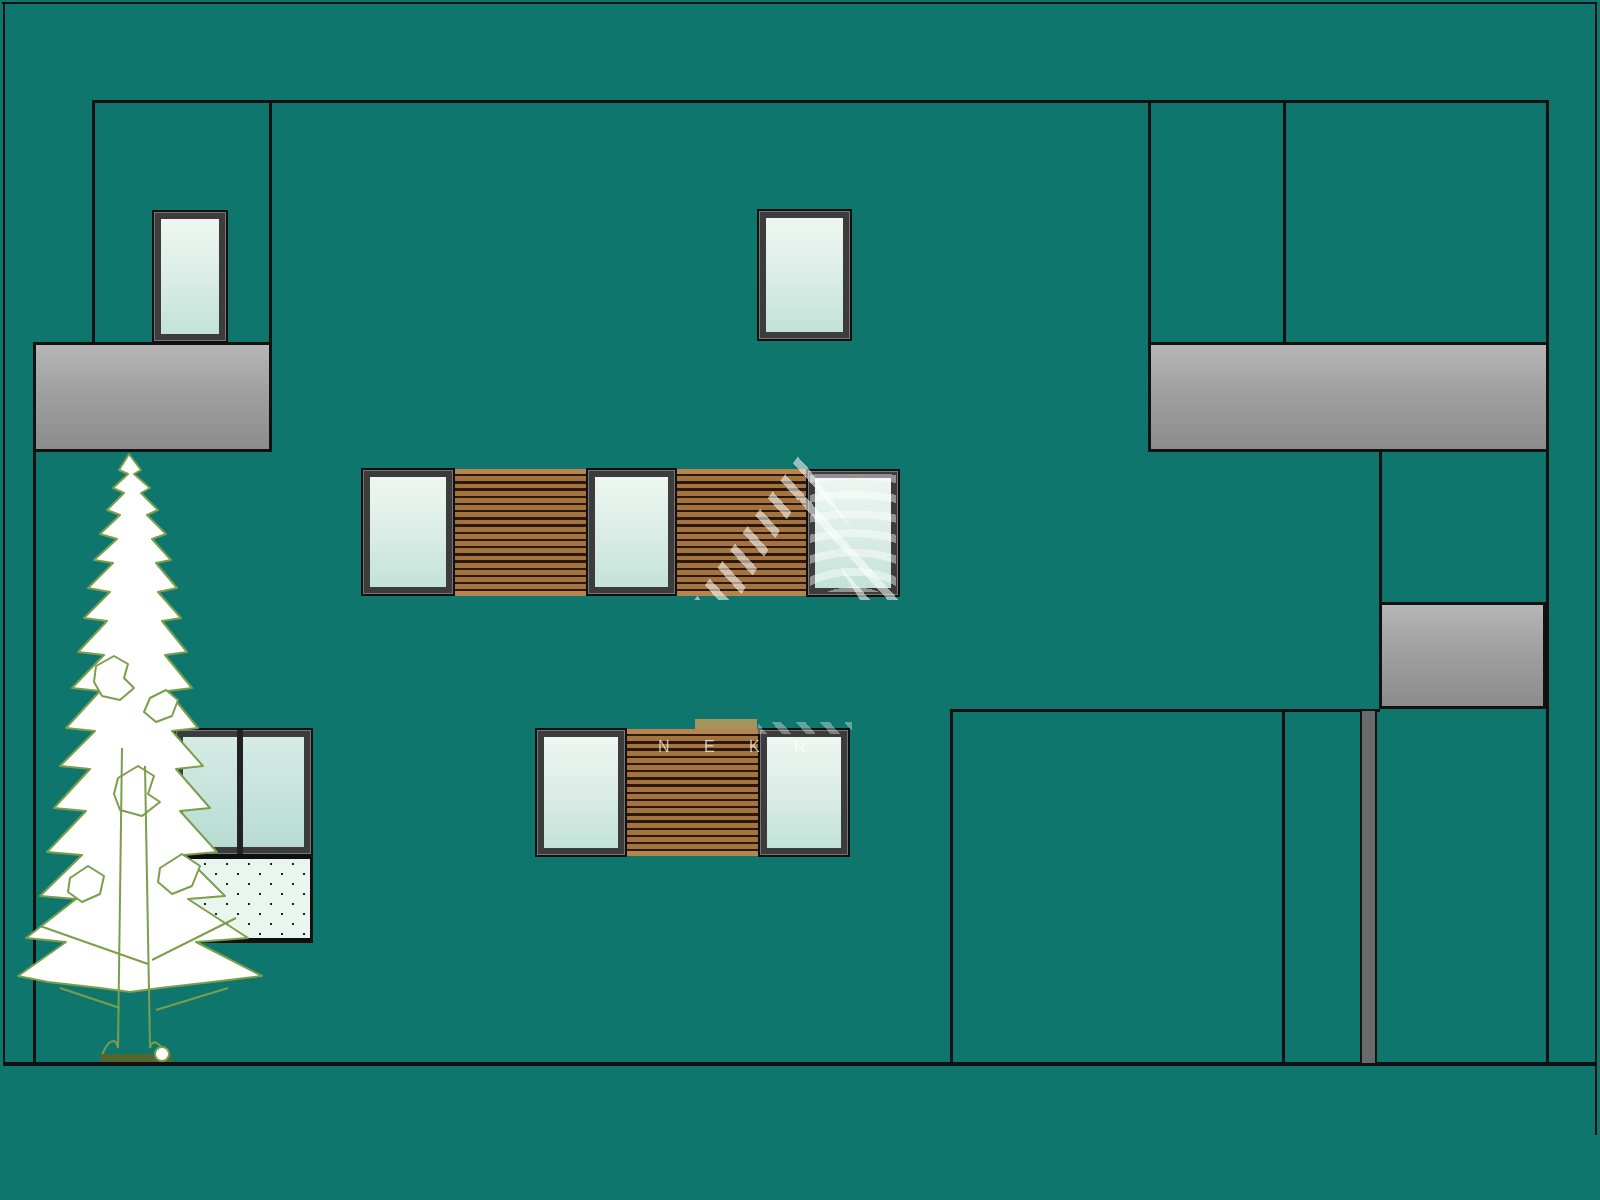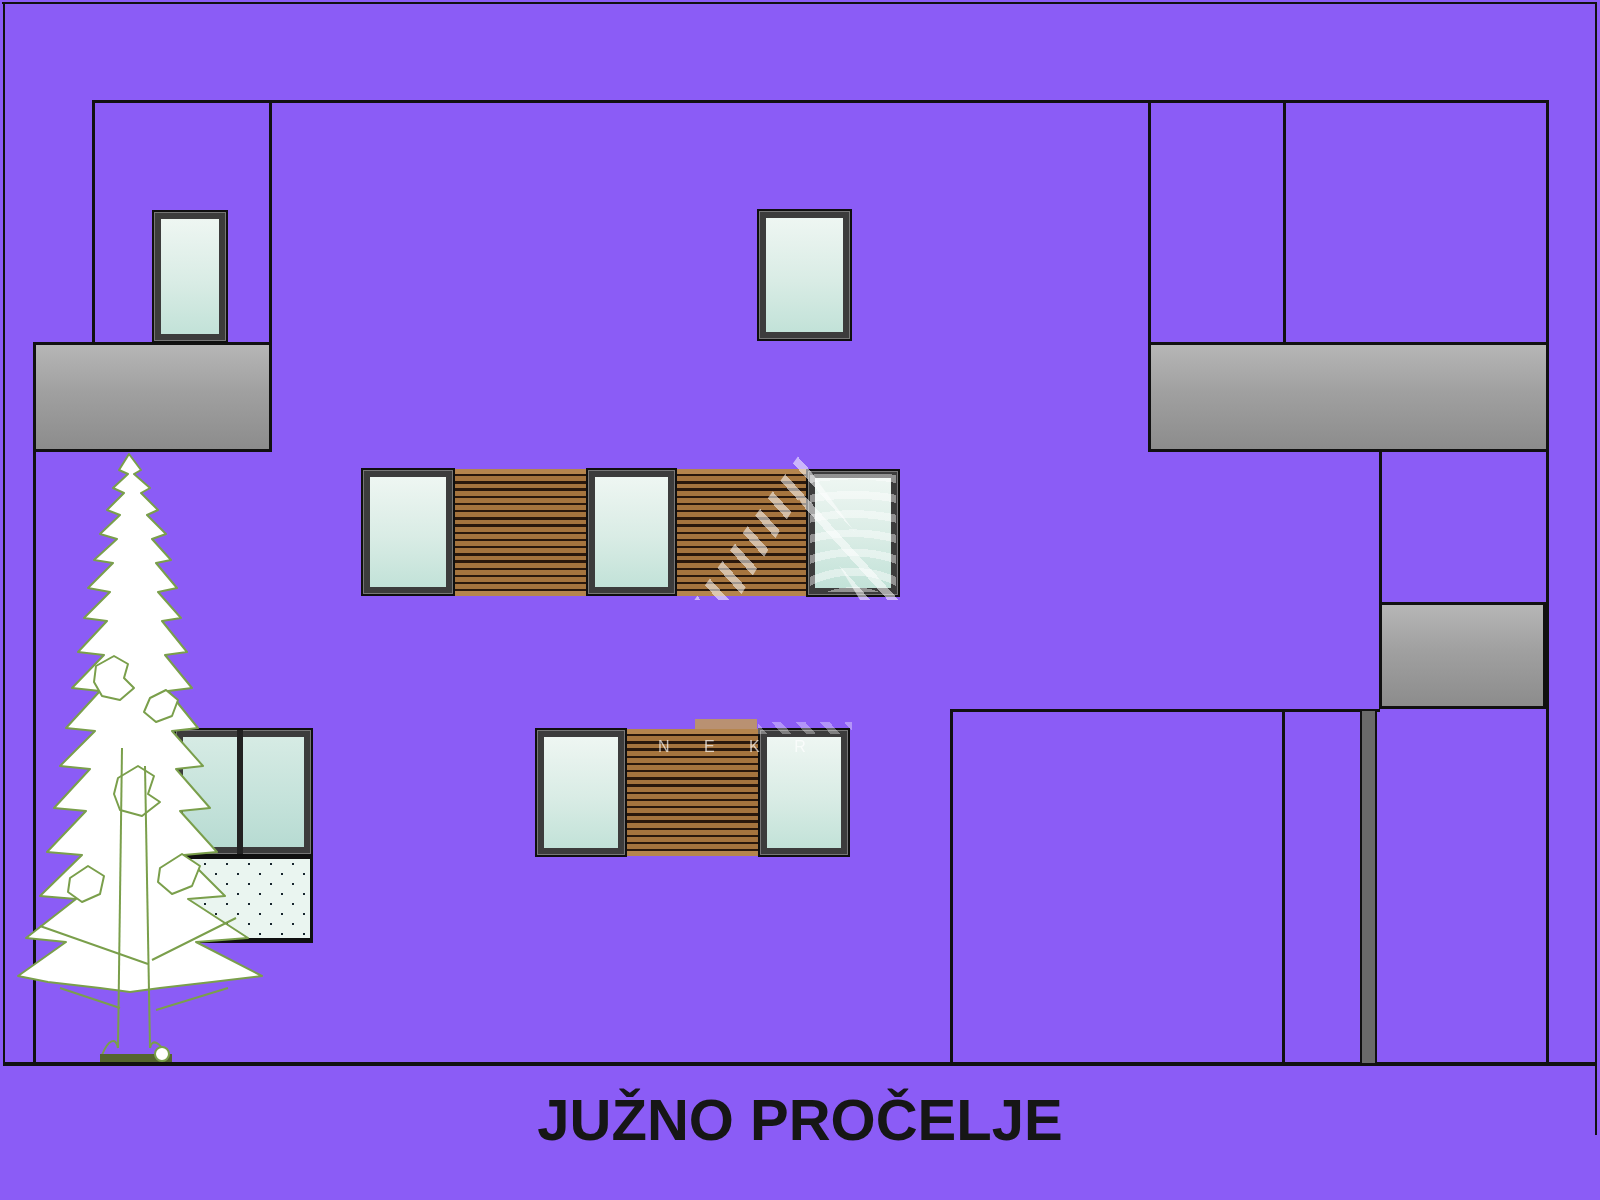--- a/index.html
+++ b/index.html
@@ -1,17 +1,17 @@
 <!DOCTYPE html>
 <html style="--line-black: #111111; --glass-top: #eef6f2; --glass-bottom: #c2e2d8; --wood-slat: #a5743e; --wood-gap: #2a180c; --balcony-gray-top: #b6b6b6; --balcony-gray-bottom: #8c8c8c; --pillar-gray: #6a6a6a; --tree-green: #7a9f4b; --terrace-dot-fill: #eaf5f0;"><head>
 <meta charset="utf-8">
 <style>
   html,body{margin:0;padding:0;background:#ffffff;}
   #canvas{
-    position:relative;width:1600px;height:1200px;background:#8b5cf6;overflow:hidden;
+    position:relative;width:1600px;height:1200px;background:#0f766e;overflow:hidden;
     font-family:"Liberation Sans", sans-serif;
   }
   .line{position:absolute;background:var(--line-black,#111111);}
   
   .slab{
     position:absolute;border:3px solid var(--line-black,#111);
     background:linear-gradient(180deg,var(--balcony-gray-top,#b6b6b6) 0%,#a0a0a0 45%,var(--balcony-gray-bottom,#8c8c8c) 100%);
     box-sizing:border-box;
   }
   
@@ -153,15 +153,14 @@
       <circle cx="162" cy="606" r="7" fill="#ffffff"></circle>
     </g>
   </svg>
 
   <div class="wm-chevron"></div>
   <div class="wm-waves"></div>
   <div class="wm-band"></div>
   <div class="wm-dashes"></div>
   <div class="wm-letters">N E K R</div>
 
-  <div class="title">JUŽNO PROČELJE</div>
 
 </div>
 
 </body></html>

